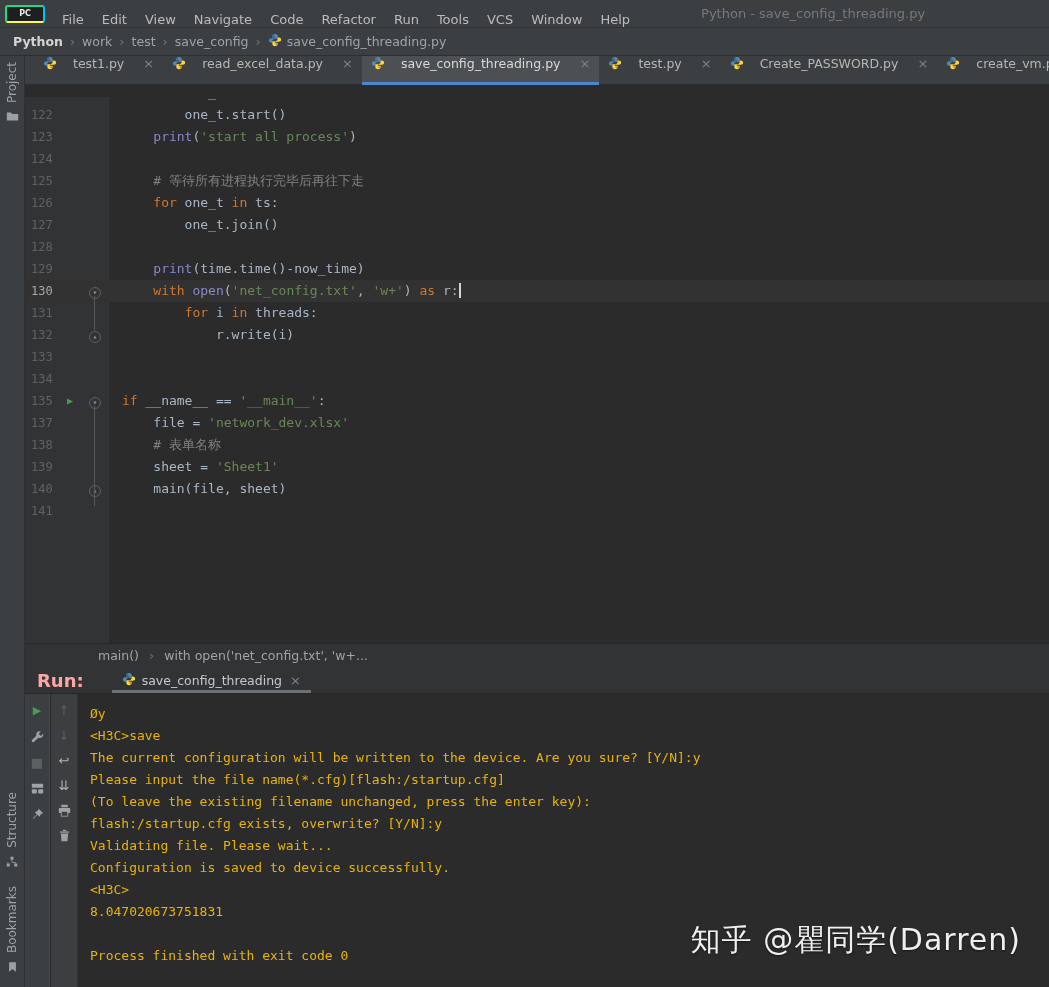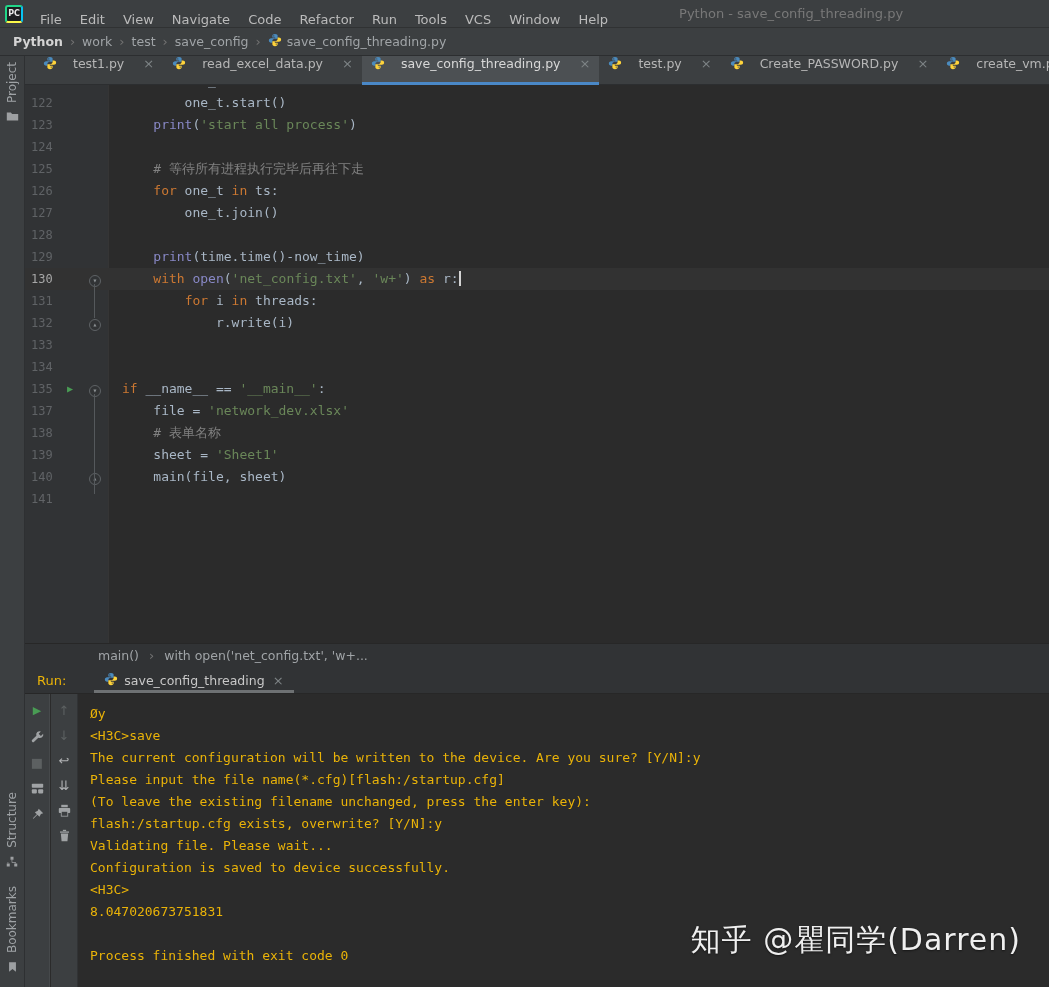--- a/index.html
+++ b/index.html
@@ -1,21 +1,21 @@
 <!DOCTYPE html>
 <html><head>
 <meta charset="utf-8">
 <style>
   * { margin:0; padding:0; box-sizing:border-box; }
   html,body { width:1049px; height:987px; overflow:hidden; }
   body { position:relative; background:#2b2b2b; font-family:"DejaVu Sans","Liberation Sans",sans-serif; -webkit-font-smoothing:antialiased; }
 
   
   #menubar { position:absolute; top:0; left:0; right:0; height:28px; background:#3c3f41; border-bottom:1px solid #303233; display:flex; align-items:center; }
-  #pc-logo { width:18px; height:18px; margin:0 8px 0 5px; border-radius:3px; background:#1d1f21; border:2px solid #21d789; border-right-color:#07c3f2; border-bottom-color:#fcf84a; color:#e8e8e8; font-size:8px; font-weight:bold; display:flex; align-items:center; justify-content:center; }
+  #pc-logo { width:40px; height:18px; margin:0 8px 0 5px; border-radius:3px; background:#1d1f21; border:2px solid #21d789; border-right-color:#07c3f2; border-bottom-color:#fcf84a; color:#e8e8e8; font-size:8px; font-weight:bold; display:flex; align-items:center; justify-content:center; }
   .menu-item { padding:6px 9px; color:#bbbbbb; font-size:13px; height:28px; line-height:28px; cursor:default; }
   #win-title { margin-left:62px; color:#787878; font-size:13px; }
 
   
   #crumbbar { position:absolute; top:28px; left:0; right:0; height:28px; background:#3c3f41; border-bottom:1px solid #2c2e30; display:flex; align-items:center; padding-left:13px; font-size:12.5px; }
   .crumb { color:#a0a4a7; }
   .crumb.first { color:#d4d4d4; font-weight:bold; }
   .crumb-sep { color:#737373; padding:0 7px; font-size:13px; }
   .crumb-file { display:flex; align-items:center; gap:5px; color:#a0a4a7; }
 
@@ -26,21 +26,21 @@
   .vlabel { writing-mode:vertical-rl; transform:rotate(180deg); color:#9fa3a6; font-size:12px; }
   #rail-top { margin-top:6px; } #rail-bottom { margin-bottom:10px; }
 
   
   #tabbar { position:absolute; top:56px; left:25px; right:0; height:29px; background:#3c3f41; border-bottom:1px solid #2c2e30; display:flex; padding-left:9px; }
   .tab { display:flex; align-items:flex-start; gap:16px; padding:0 9px; color:#b6b6b6; font-size:12.5px; height:29px; }
   .tab .close { color:#7e8486; font-size:13px; margin-left:3px; }
   .tab.active { background:#4c5053; color:#d8d8d8; box-shadow:inset 0 -3px 0 #4a88c7; }
 
   
-  #editor { position:absolute; top:85px; left:25px; right:0; height:558px; background:#2b2b2b; overflow:hidden; }
+  #editor { position:absolute; top:97px; left:25px; right:0; height:558px; background:#2b2b2b; overflow:hidden; }
   #gutter-bg { position:absolute; left:0; top:0; bottom:0; width:84px; background:#313335; border-right:1px solid #353535; }
   #code-lines { position:relative; }
   .crow { display:flex; height:22px; line-height:22px; font-family:"DejaVu Sans Mono","Liberation Mono",monospace; font-size:13px; position:relative; }
   .crow.partial { margin-top:-15px; }
   .crow.current { background:#323232; }
   .ln { width:34px; padding-left:6px; color:#606366; font-size:12px; flex:none; }
   .crow.current .ln { color:#a7a7a7; }
   .runc { width:22px; text-align:center; flex:none; color:#499c54; font-size:10px; }
   .foldc { width:28px; flex:none; text-align:center; }
   .fold-mark { display:inline-block; width:12px; height:12px; line-height:10px; margin-top:5px; border:1px solid #5e6265; border-radius:7px; color:#8a8f92; font-size:8px; background:#313335; }
@@ -48,21 +48,21 @@
   .tk-k { color:#cc7832; } .tk-b { color:#8888c6; } .tk-s { color:#6a8759; } .tk-c { color:#808080; } .tk-p { color:#a9b7c6; }
   .caret { display:inline-block; width:2px; height:15px; background:#d4d4d4; vertical-align:-3px; }
   .fold-line { position:absolute; left:69px; width:1px; background:#55595c; }
 
   
   #statusbar { position:absolute; top:643px; left:25px; right:0; height:24px; background:#313335; border-top:1px solid #272727; display:flex; align-items:center; padding-left:73px; font-size:12.5px; color:#a9a9a9; }
   #statusbar .crumb-sep { padding:0 10px; }
 
   
   #runheader { position:absolute; top:667px; left:25px; right:0; height:27px; background:#313335; border-bottom:1px solid #272727; display:flex; }
-  #run-label { color:#eab308; font-size:13px; line-height:27px; padding-left:12px; }
+  #run-label { color:#fca5a5; font-size:18px; line-height:27px; padding-left:12px;font-weight:bold; }
   #run-tab { display:flex; align-items:center; gap:6px; margin-left:28px; padding:0 10px; color:#c8c8c8; font-size:12.5px; box-shadow:inset 0 -3px 0 #6e7173; }
   #run-tab .close { color:#7e8486; font-size:13px; margin-left:2px; }
 
   #runbody { position:absolute; top:694px; left:25px; right:0; bottom:0; background:#2b2b2b; }
   #tb-left  { position:absolute; left:0;  top:0; bottom:0; width:25px; background:#3c3f41; border-right:1px solid #46494b; display:flex; flex-direction:column; align-items:center; padding-top:8px; gap:9px; }
   #tb-right { position:absolute; left:26px; top:0; bottom:0; width:27px; background:#3c3f41; border-right:1px solid #313335; display:flex; flex-direction:column; align-items:center; padding-top:8px; gap:8px; }
   .tbi { width:17px; height:17px; display:flex; align-items:center; justify-content:center; color:#afb1b3; font-size:13px; }
   .tbi.green { color:#499c54; font-size:11px; }
   .tbi.dim { color:#5c6061; }
   .tbi svg { display:block; }

